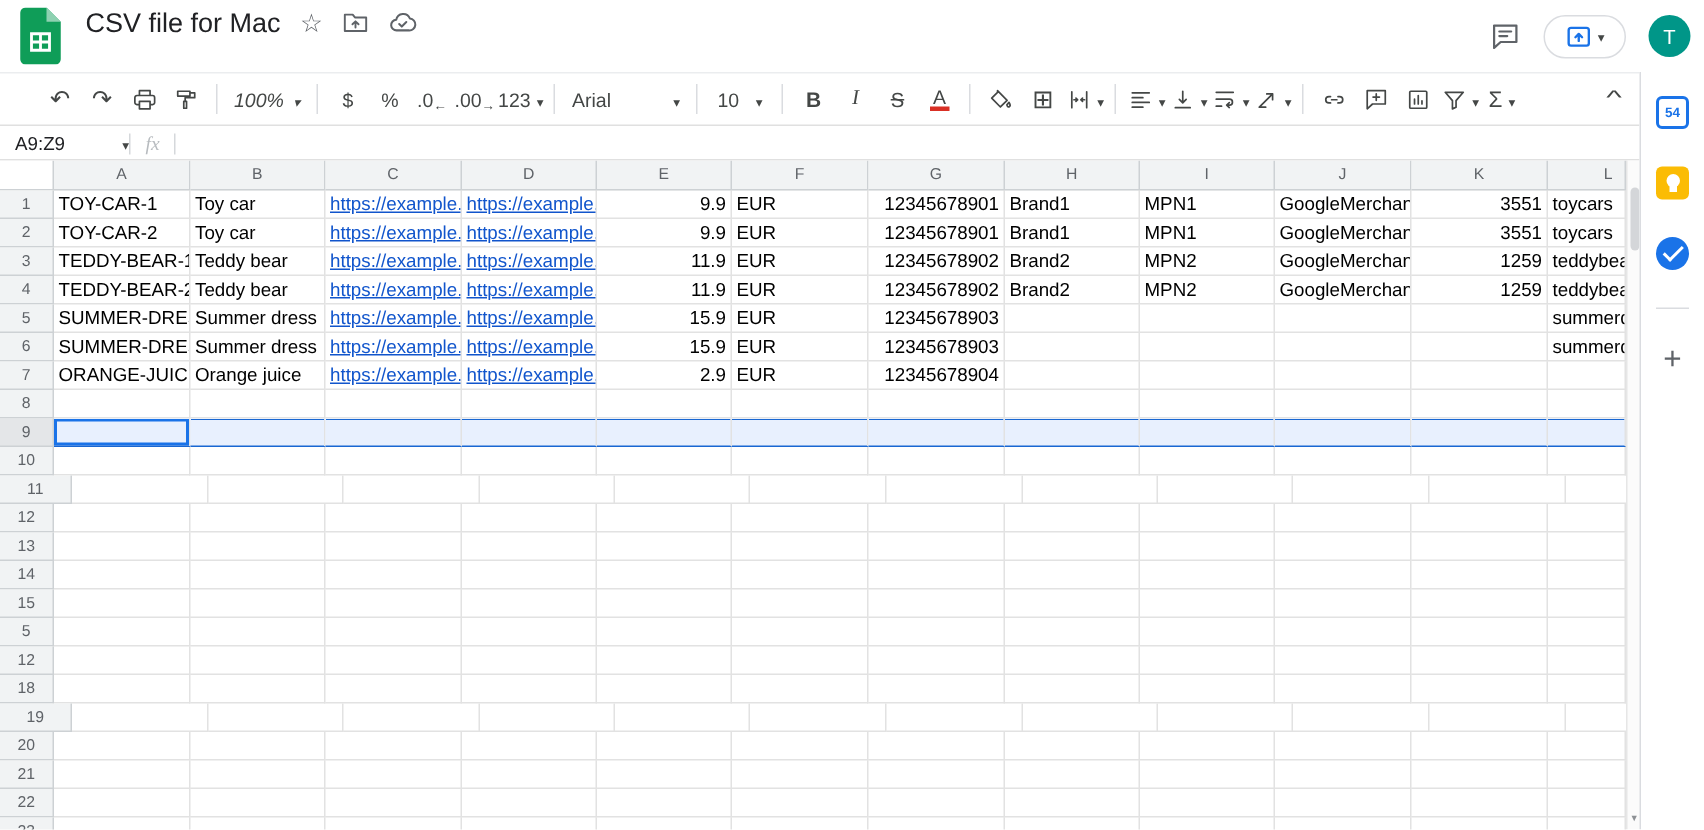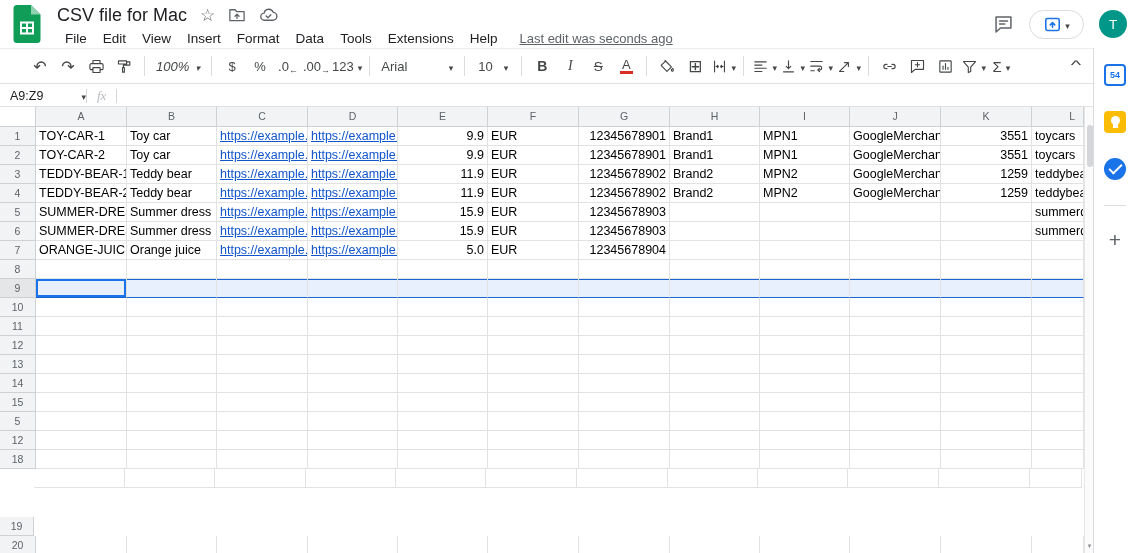--- a/index.html
+++ b/index.html
@@ -123,32 +123,20 @@
             <path d="M12 16.5v-5 M9.3 13.6l2.7-2.6 2.7 2.6"></path>
           </svg>
       </span>
       <span class="title-ic">
         <svg class="oicon" width="19" height="19" viewBox="0 0 24 24">
             <path d="M7 18a4.5 4.5 0 01-.5-9A6 6 0 0118 8a4.2 4.2 0 01-.8 10z"></path>
             <path d="M9 12.6l2.2 2.2 3.8-3.8"></path>
           </svg>
       </span>
     </div>
-    <nav class="menubar">
-      <span class="menu-item">File</span>
-      <span class="menu-item">Edit</span>
-      <span class="menu-item">View</span>
-      <span class="menu-item">Insert</span>
-      <span class="menu-item">Format</span>
-      <span class="menu-item">Data</span>
-      <span class="menu-item">Tools</span>
-      <span class="menu-item">Extensions</span>
-      <span class="menu-item">Help</span>
-      <span class="last-edit">Last edit was seconds ago</span>
-    </nav>
   </div>
 
   <div class="topbar-right">
     <span style="display:flex;">
       <svg class="oicon" width="21" height="21" viewBox="0 0 24 24">
           <path d="M3.5 3.5h17V16h-12l-5 4.5z"></path>
           <path d="M7.5 8h9 M7.5 11.5h6"></path>
         </svg>
     </span>
     <div class="present-btn">
@@ -399,21 +387,21 @@
         <div class="cell" style="width: 91px; height: 19px; line-height: 18px;"></div>
         <div class="cell num" style="width: 91px; height: 19px; line-height: 18px;"></div>
         <div class="cell" style="width: 52px; height: 19px; line-height: 18px;">summerd</div>
       </div>
       <div class="grow">
         <div class="cell hdr" style="width: 36px; height: 19px; line-height: 18px;">7</div>
         <div class="cell" style="width: 91px; height: 19px; line-height: 18px;">ORANGE-JUICE</div>
         <div class="cell" style="width: 90px; height: 19px; line-height: 18px;">Orange juice</div>
         <div class="cell link" style="width: 91px; height: 19px; line-height: 18px;">https://example.c</div>
         <div class="cell link" style="width: 90px; height: 19px; line-height: 18px;">https://example.c</div>
-        <div class="cell num" style="width: 90px; height: 19px; line-height: 18px;">5.0</div>
+        <div class="cell num" style="width: 90px; height: 19px; line-height: 18px;">2.9</div>
         <div class="cell" style="width: 91px; height: 19px; line-height: 18px;">EUR</div>
         <div class="cell num" style="width: 91px; height: 19px; line-height: 18px;">12345678904</div>
         <div class="cell" style="width: 90px; height: 19px; line-height: 18px;"></div>
         <div class="cell" style="width: 90px; height: 19px; line-height: 18px;"></div>
         <div class="cell" style="width: 91px; height: 19px; line-height: 18px;"></div>
         <div class="cell num" style="width: 91px; height: 19px; line-height: 18px;"></div>
         <div class="cell" style="width: 52px; height: 19px; line-height: 18px;"></div>
       </div>
       <div class="grow">
         <div class="cell hdr" style="width: 36px; height: 19px; line-height: 18px;">8</div>
@@ -454,21 +442,21 @@
         <div class="cell num" style="width: 90px; height: 19px; line-height: 18px;"></div>
         <div class="cell" style="width: 91px; height: 19px; line-height: 18px;"></div>
         <div class="cell num" style="width: 91px; height: 19px; line-height: 18px;"></div>
         <div class="cell" style="width: 90px; height: 19px; line-height: 18px;"></div>
         <div class="cell" style="width: 90px; height: 19px; line-height: 18px;"></div>
         <div class="cell" style="width: 91px; height: 19px; line-height: 18px;"></div>
         <div class="cell num" style="width: 91px; height: 19px; line-height: 18px;"></div>
         <div class="cell" style="width: 52px; height: 19px; line-height: 18px;"></div>
       </div>
       <div class="grow">
-        <div class="cell hdr" style="width: 36px; height: 19px; line-height: 18px;">11</div>
+        <div class="cell hdr" style="width: 48px; height: 19px; line-height: 18px;">11</div>
         <div class="cell" style="width: 91px; height: 19px; line-height: 18px;"></div>
         <div class="cell" style="width: 90px; height: 19px; line-height: 18px;"></div>
         <div class="cell" style="width: 91px; height: 19px; line-height: 18px;"></div>
         <div class="cell" style="width: 90px; height: 19px; line-height: 18px;"></div>
         <div class="cell num" style="width: 90px; height: 19px; line-height: 18px;"></div>
         <div class="cell" style="width: 91px; height: 19px; line-height: 18px;"></div>
         <div class="cell num" style="width: 91px; height: 19px; line-height: 18px;"></div>
         <div class="cell" style="width: 90px; height: 19px; line-height: 18px;"></div>
         <div class="cell" style="width: 90px; height: 19px; line-height: 18px;"></div>
         <div class="cell" style="width: 91px; height: 19px; line-height: 18px;"></div>
@@ -574,21 +562,21 @@
         <div class="cell num" style="width: 90px; height: 19px; line-height: 18px;"></div>
         <div class="cell" style="width: 91px; height: 19px; line-height: 18px;"></div>
         <div class="cell num" style="width: 91px; height: 19px; line-height: 18px;"></div>
         <div class="cell" style="width: 90px; height: 19px; line-height: 18px;"></div>
         <div class="cell" style="width: 90px; height: 19px; line-height: 18px;"></div>
         <div class="cell" style="width: 91px; height: 19px; line-height: 18px;"></div>
         <div class="cell num" style="width: 91px; height: 19px; line-height: 18px;"></div>
         <div class="cell" style="width: 52px; height: 19px; line-height: 18px;"></div>
       </div>
       <div class="grow">
-        <div class="cell hdr" style="width: 34px; height: 19px; line-height: 18px; margin-top: 48px;">19</div>
+        <div class="cell hdr" style="width: 48px; height: 19px; line-height: 18px;">19</div>
         <div class="cell" style="width: 91px; height: 19px; line-height: 18px;"></div>
         <div class="cell" style="width: 90px; height: 19px; line-height: 18px;"></div>
         <div class="cell" style="width: 91px; height: 19px; line-height: 18px;"></div>
         <div class="cell" style="width: 90px; height: 19px; line-height: 18px;"></div>
         <div class="cell num" style="width: 90px; height: 19px; line-height: 18px;"></div>
         <div class="cell" style="width: 91px; height: 19px; line-height: 18px;"></div>
         <div class="cell num" style="width: 91px; height: 19px; line-height: 18px;"></div>
         <div class="cell" style="width: 90px; height: 19px; line-height: 18px;"></div>
         <div class="cell" style="width: 90px; height: 19px; line-height: 18px;"></div>
         <div class="cell" style="width: 91px; height: 19px; line-height: 18px;"></div>

